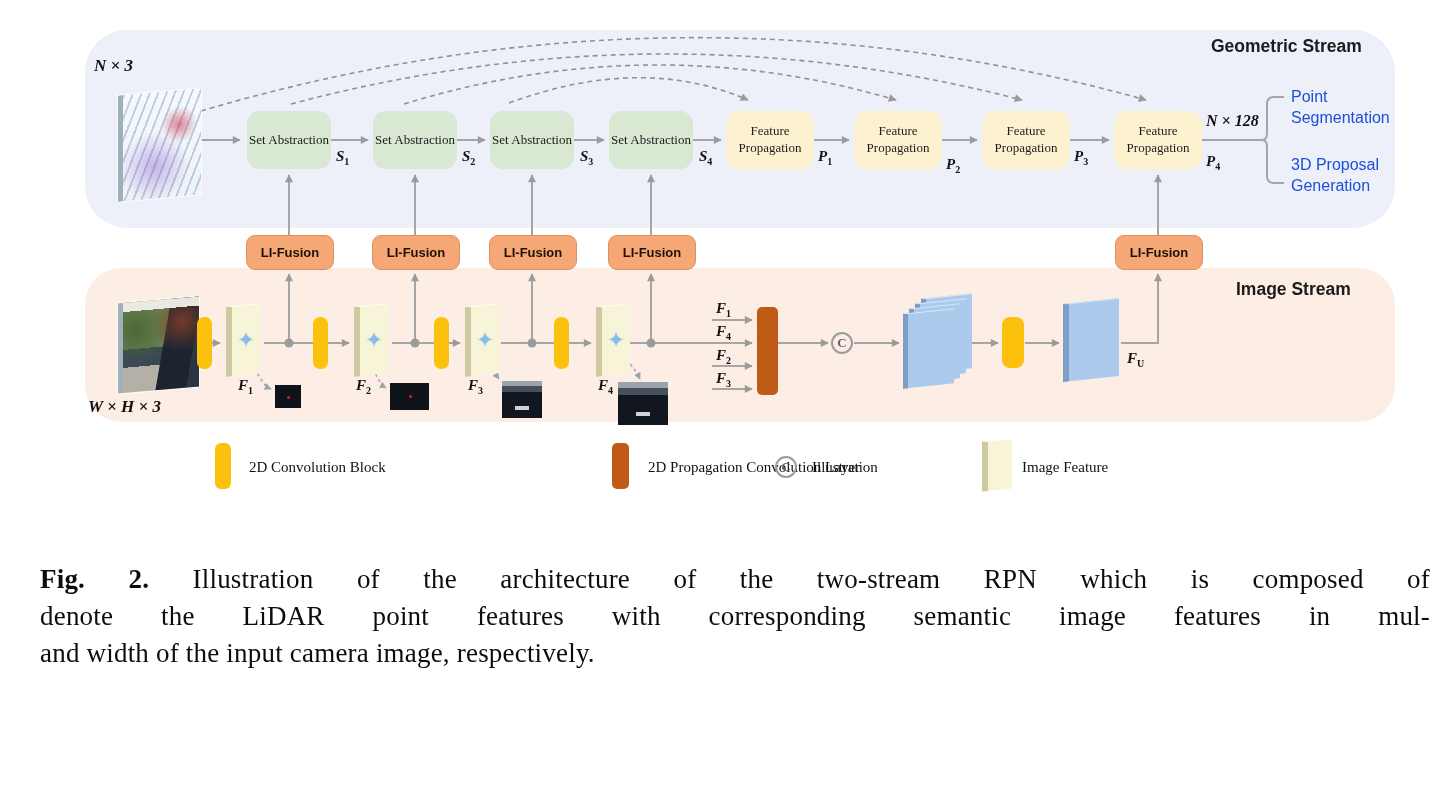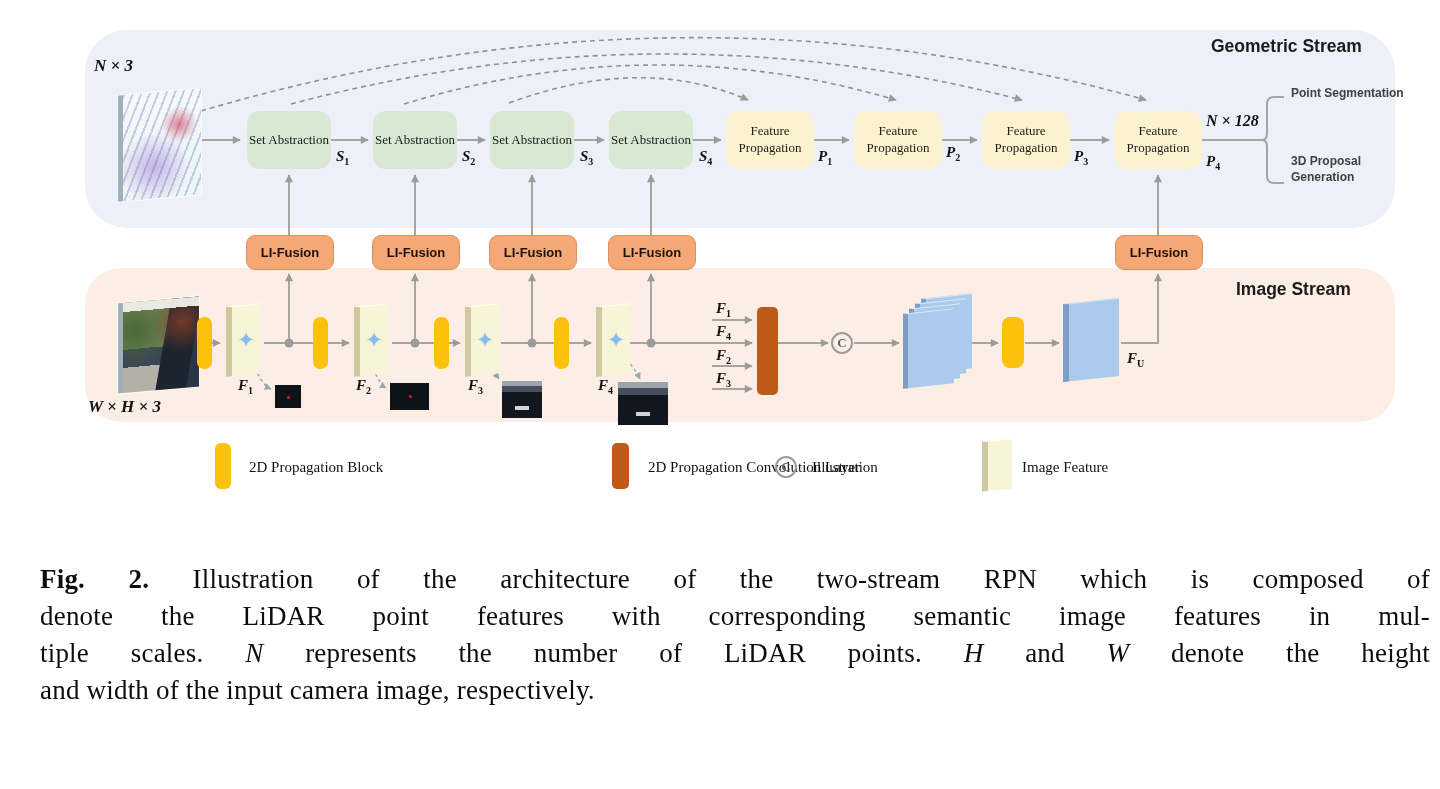--- a/index.html
+++ b/index.html
@@ -21,21 +21,21 @@
   .fp{width:88px;height:58px;background:#fdf2cf;}
   .lif{position:absolute;z-index:2;width:86px;height:33px;background:#f5a876;border:1px solid #dd9161;
        border-radius:9px;display:flex;align-items:center;justify-content:center;
        font-weight:bold;font-size:13px;color:#1e1208;font-family:"Liberation Sans",sans-serif;}
   
   .tag{position:absolute;z-index:3;font-family:"Liberation Serif",serif;font-weight:bold;
        font-style:italic;font-size:15px;color:#111;}
   .tag sub{font-size:10px;font-style:normal;}
   .dim{position:absolute;z-index:3;font-family:"Liberation Serif",serif;font-weight:bold;
        font-style:italic;font-size:17px;color:#111;}
-  .outlbl{position:absolute;z-index:3;font-weight:bold;font-size:12px;line-height:1.32;color:#404040;
+  .outlbl{position:absolute;z-index:3;font-weight:normal;font-size:16px;line-height:1.32;color:#1d4ed8;
        font-family:"Liberation Sans",sans-serif;}
   
   .ybar{position:absolute;z-index:2;background:#fcc10d;border-radius:7px;}
   .deconv{position:absolute;z-index:2;background:#c05a17;border-radius:5px;}
   .plate{position:absolute;z-index:2;}
   .plate .face{position:absolute;inset:0;transform:skewY(-6deg);}
   .face.cream{background:#f8f4d8;border-left:6px solid #cfc9a2;border-top:1px solid #fffdf0;}
   .face.blue{background:#abcaec;border-left:6px solid #7f9ec6;border-top:1px solid #cfe2f6;}
   .sparkle{position:absolute;z-index:4;width:24px;text-align:center;font-size:21px;color:#85bce8;
        text-shadow:0 0 2px rgba(170,210,245,.8);}
@@ -170,21 +170,21 @@
   <div class="nbox fp" style="left:726px;top:111px">Feature Propagation</div>
   <div class="nbox fp" style="left:854px;top:111px">Feature Propagation</div>
   <div class="nbox fp" style="left:982px;top:111px">Feature Propagation</div>
   <div class="nbox fp" style="left:1114px;top:111px">Feature Propagation</div>
 
   <span class="tag" style="left:336px;top:148px"><span>S</span><sub>1</sub></span>
   <span class="tag" style="left:462px;top:148px"><span>S</span><sub>2</sub></span>
   <span class="tag" style="left:580px;top:148px"><span>S</span><sub>3</sub></span>
   <span class="tag" style="left:699px;top:148px"><span>S</span><sub>4</sub></span>
   <span class="tag" style="left:818px;top:148px"><span>P</span><sub>1</sub></span>
-  <span class="tag" style="left:946px;top:144px"><span>P</span><sub>2</sub></span>
+  <span class="tag" style="left:946px;top:156px"><span>P</span><sub>2</sub></span>
   <span class="tag" style="left:1074px;top:148px"><span>P</span><sub>3</sub></span>
   <span class="tag" style="left:1206px;top:153px"><span>P</span><sub>4</sub></span>
 
   <div class="dim" style="left:1206px;top:112px;font-size:16px">N × 128</div>
   <div class="outlbl" style="left:1291px;top:86px;width:115px">Point Segmentation</div>
   <div class="outlbl" style="left:1291px;top:154px;width:115px">3D Proposal Generation</div>
 
   <div class="lif" style="left:246px;top:235px">LI-Fusion</div>
   <div class="lif" style="left:372px;top:235px">LI-Fusion</div>
   <div class="lif" style="left:489px;top:235px">LI-Fusion</div>
@@ -248,30 +248,29 @@
     <div class="lay" style="left:6px;top:10px"></div>
     <div class="lay" style="left:0;top:15px"></div>
   </div>
   <div class="ybar" style="left:1002px;top:317px;width:22px;height:51px;border-radius:8px"></div>
   <div class="plate" style="left:1063px;top:301px;width:56px;height:78px">
       <div class="face blue"></div>
     </div>
   <span class="tag" style="left:1127px;top:350px"><span>F</span><sub>U</sub></span>
 
   <div class="ybar" style="left:215px;top:443px;width:16px;height:46px;border-radius:6px"></div>
-  <div class="legend-label" style="left:249px;top:459px">2D Propagation Block</div>
+  <div class="legend-label" style="left:249px;top:459px">2D Convolution Block</div>
   <div class="deconv" style="left:612px;top:443px;width:17px;height:46px"></div>
   <div class="legend-label" style="left:648px;top:459px">2D Propagation Convolution Layer</div>
   <div class="cnode" style="left:775px;top:456px">C</div>
   <div class="legend-label" style="left:812px;top:459px">Illustration</div>
   <div class="plate" style="left:982px;top:440px;width:30px;height:50px">
       <div class="face cream"></div>
     </div>
   <div class="legend-label" style="left:1022px;top:459px">Image Feature</div>
 
   <div id="caption">
     <div class="cap-line"><b>Fig. 2.</b><span> Illustration of the architecture of the two-stream RPN which is composed of</span></div>
     <div class="cap-line"><span>denote the LiDAR point features with corresponding semantic image features in mul-</span></div>
-    <div class="cap-line"><span>tiple scales. </span><i>N</i><span> represents the number of LiDAR points. </span><i>H</i><span> and </span><i>W</i><span> denote the height</span></div>
     <div class="cap-line last"><span>and width of the input camera image, respectively.</span></div>
   </div>
 
 </div>
 
 </body></html>

